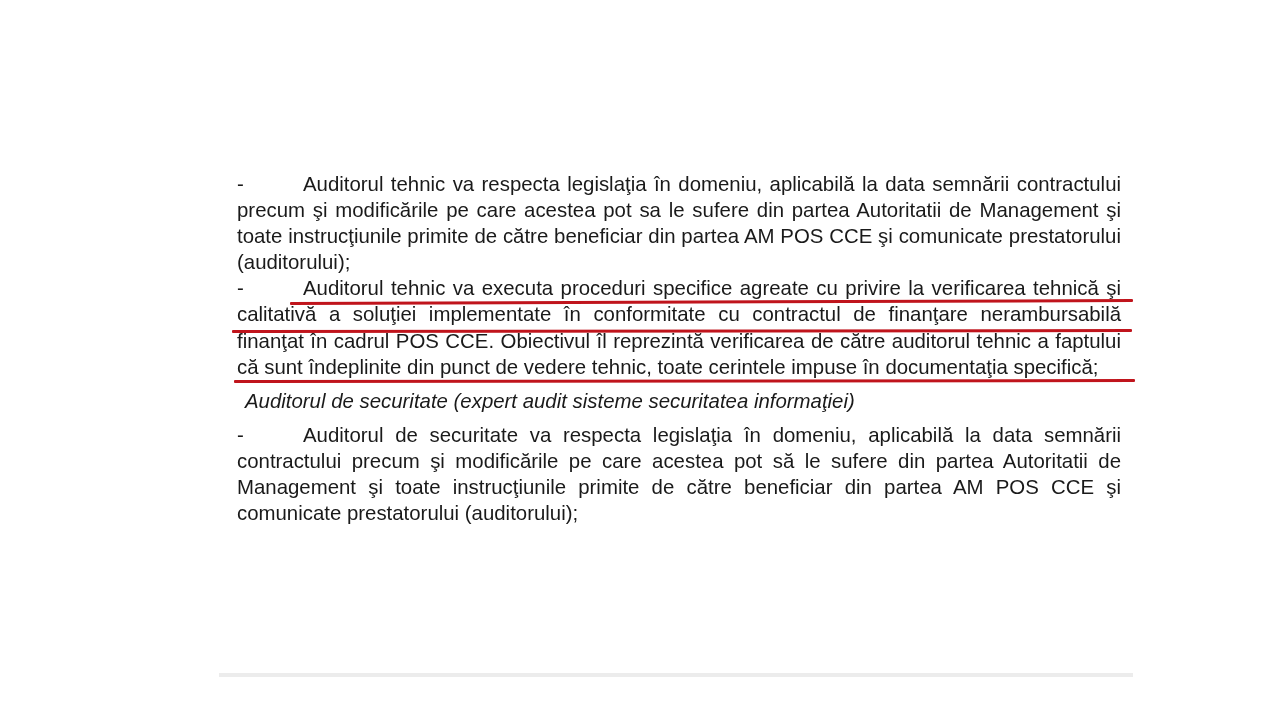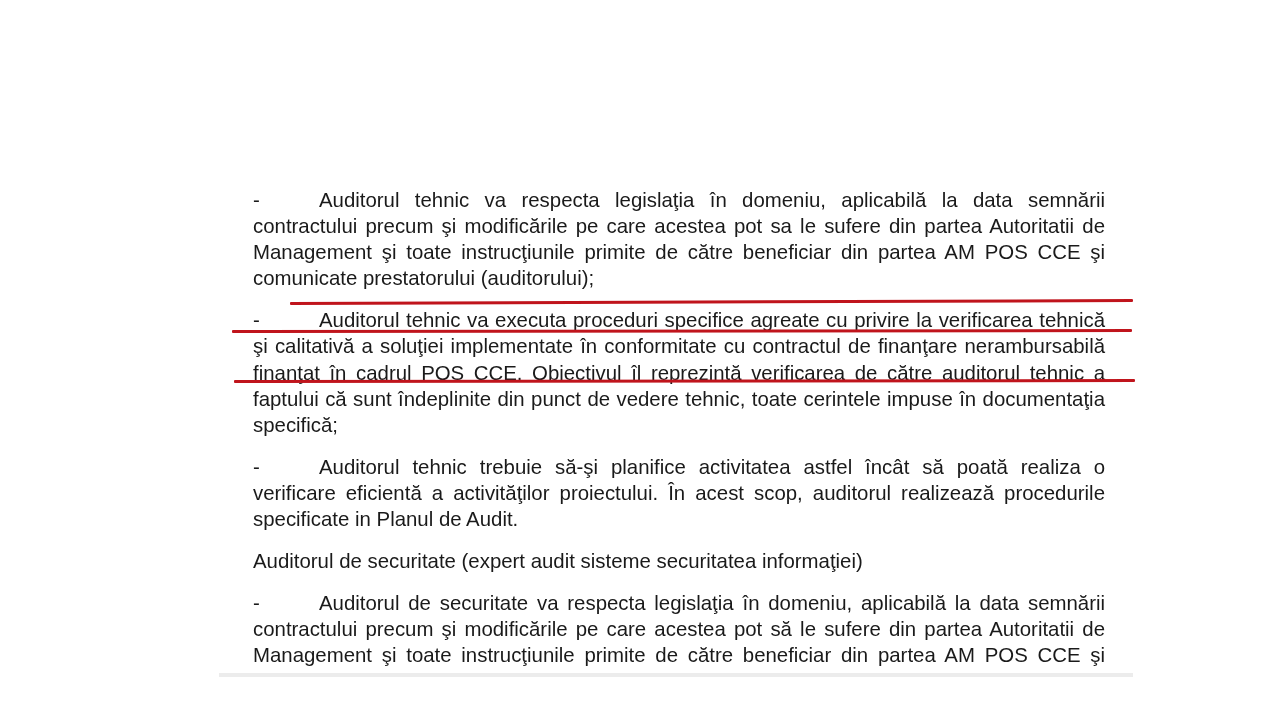--- a/index.html
+++ b/index.html
@@ -37,48 +37,48 @@
       position: absolute;
       left: 18px;
       top: 11px;
       width: 884px;
       font-family: "Liberation Sans", sans-serif;
       font-size: 20.4px;
       line-height: 26.1px;
       color: #1a1a1a;
     }
     .para {
-      margin: 16px;
+      margin: 0;
       text-align: justify;
       text-align-last: left;
     }
     .para .bullet {
       display: inline-block;
       width: 66px;
     }
     .heading-italic {
-      margin: 16px;
+      margin: 8px;
+      font-style: italic;
     }
     .underline-mark {
       position: absolute;
       height: 3px;
       background: #c0141c;
       transform-origin: left center;
       border-radius: 1px;
     }
   </style>
 </head>
 <body>
 
 <div class="slide">
   <div class="scan">
     <div class="doc">
       <p class="para"><span class="bullet">-</span><span>Auditorul tehnic va respecta legislaţia în domeniu, aplicabilă la data semnării contractului precum şi modificările pe care acestea pot sa le sufere din partea Autoritatii de Management şi toate instrucţiunile primite de către beneficiar din partea AM POS CCE şi comunicate prestatorului (auditorului);</span></p>
       <p class="para"><span class="bullet">-</span><span>Auditorul tehnic va executa proceduri specifice agreate cu privire la verificarea tehnică şi calitativă a soluţiei implementate în conformitate cu contractul de finanţare nerambursabilă finanţat în cadrul POS CCE. Obiectivul îl reprezintă verificarea de către auditorul tehnic a faptului că sunt îndeplinite din punct de vedere tehnic, toate cerintele impuse în documentaţia specifică;</span></p>
-      <p class="para"><span class="bullet">-</span><span>Auditorul tehnic trebuie să-şi planifice activitatea astfel încât să poată realiza o verificare eficientă a activităţilor proiectului. În acest scop, auditorul realizează procedurile specificate in Planul de Audit.</span></p>
       <p class="heading-italic">Auditorul de securitate (expert audit sisteme securitatea informaţiei)</p>
       <p class="para"><span class="bullet">-</span><span>Auditorul de securitate va respecta legislaţia în domeniu, aplicabilă la data semnării contractului precum şi modificările pe care acestea pot să le sufere din partea Autoritatii de Management şi toate instrucţiunile primite de către beneficiar din partea AM POS CCE şi comunicate prestatorului (auditorului);</span></p>
     </div>
   </div>
   <div class="scan-bottom-edge"></div>
 
   <div class="underline-mark" id="ul0" style="left: 290px; top: 302px; width: 843.005px; transform: rotate(-0.203899deg); background: rgb(192, 20, 28);"></div>
   <div class="underline-mark" id="ul1" style="left: 232px; top: 330px; width: 900.001px; transform: rotate(-0.0636619deg); background: rgb(192, 20, 28);"></div>
   <div class="underline-mark" id="ul2" style="left: 234px; top: 380px; width: 901.001px; transform: rotate(-0.0635912deg); background: rgb(192, 20, 28);"></div>
 </div>

